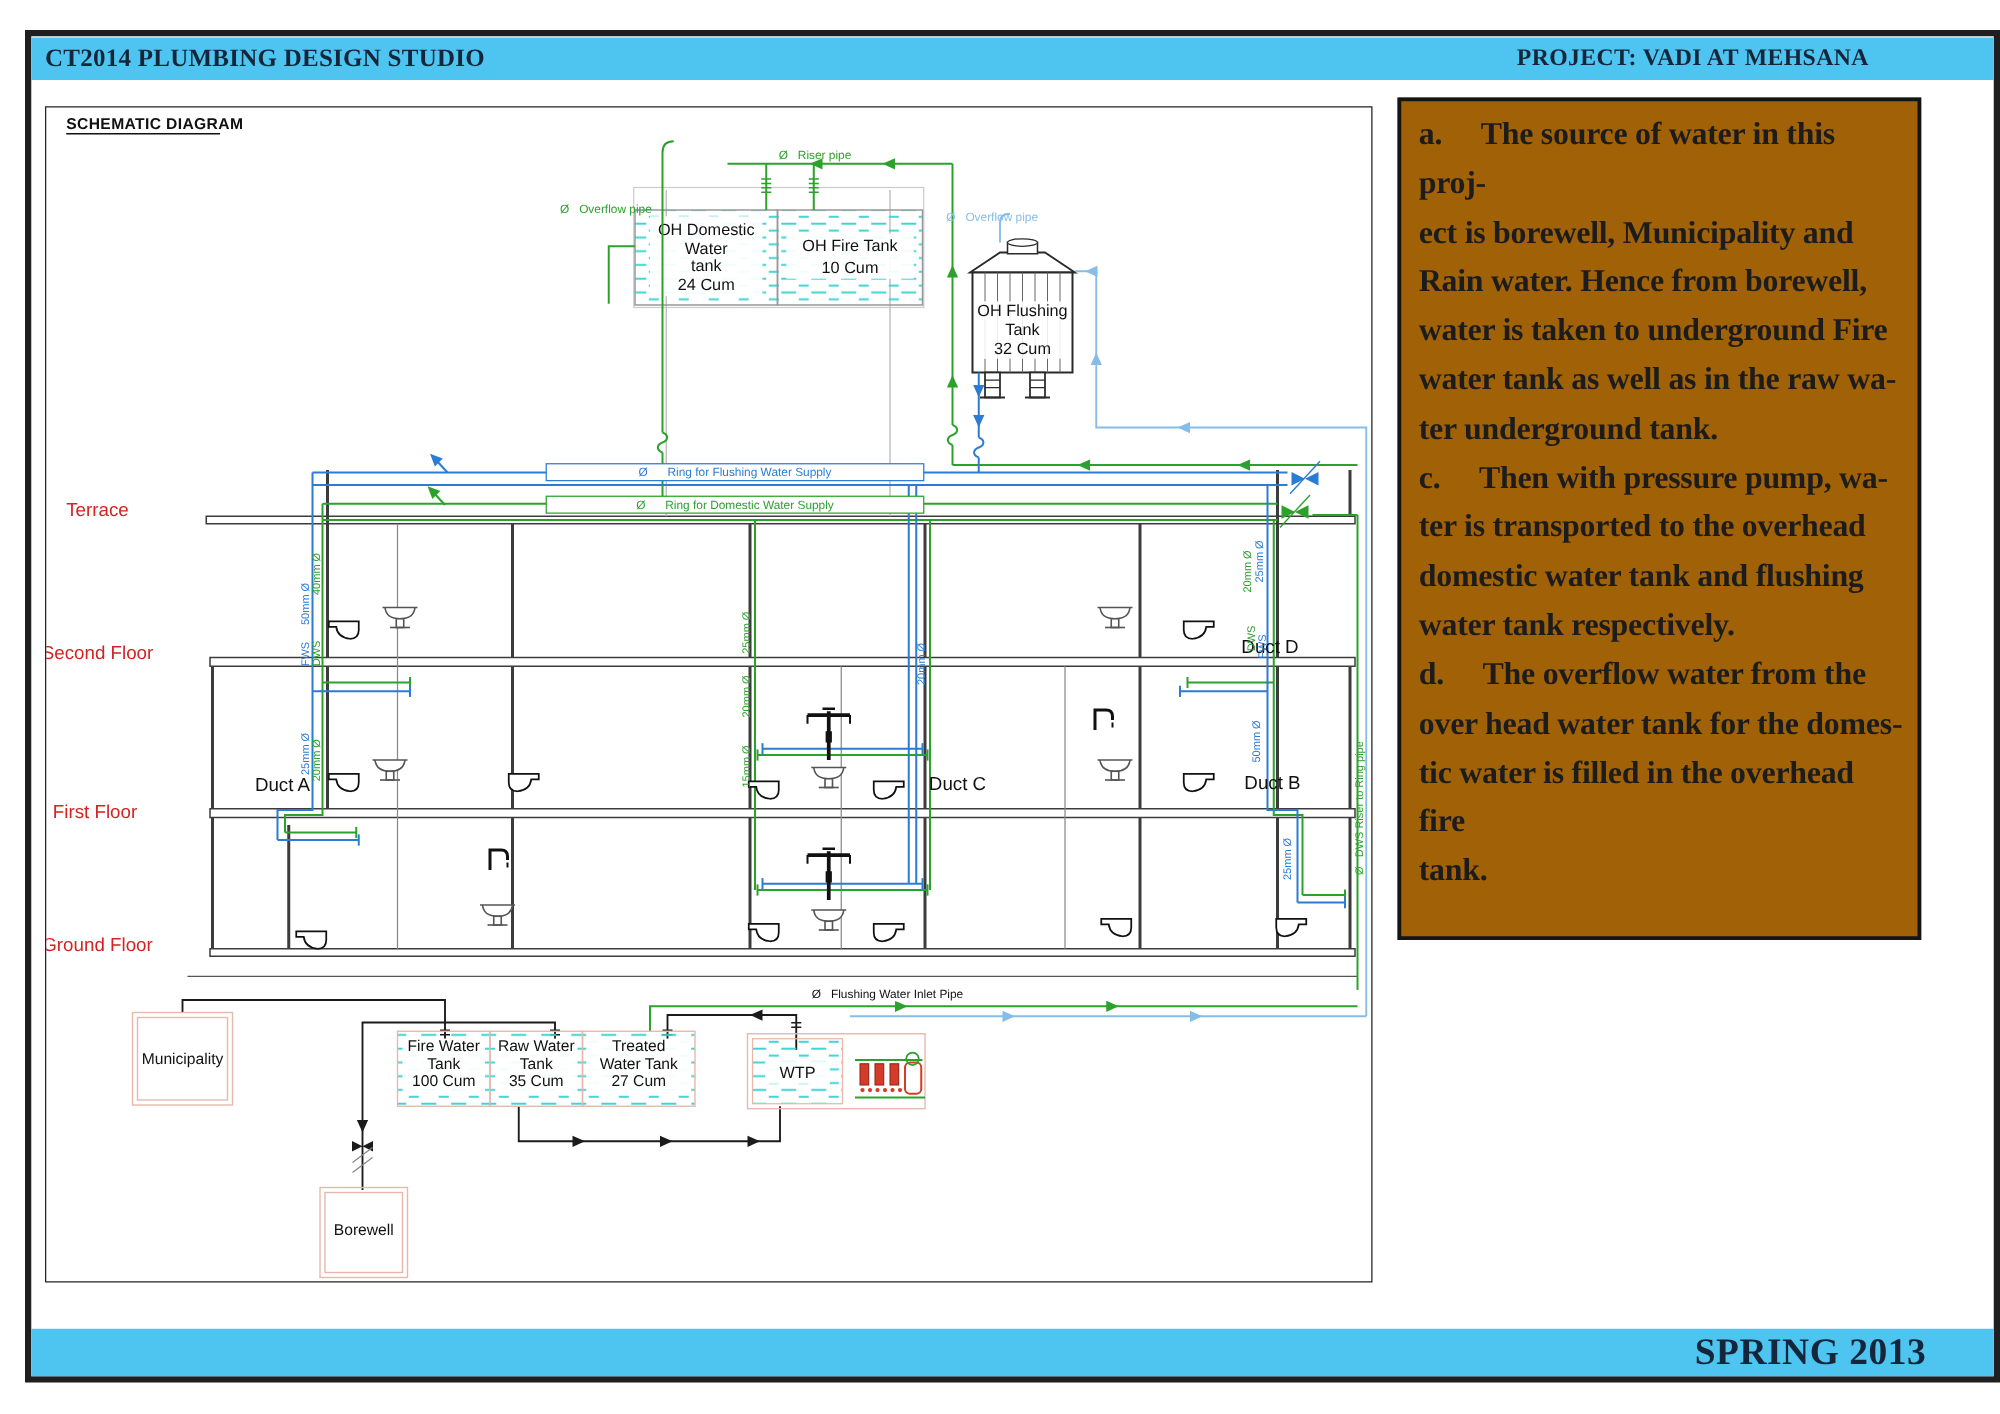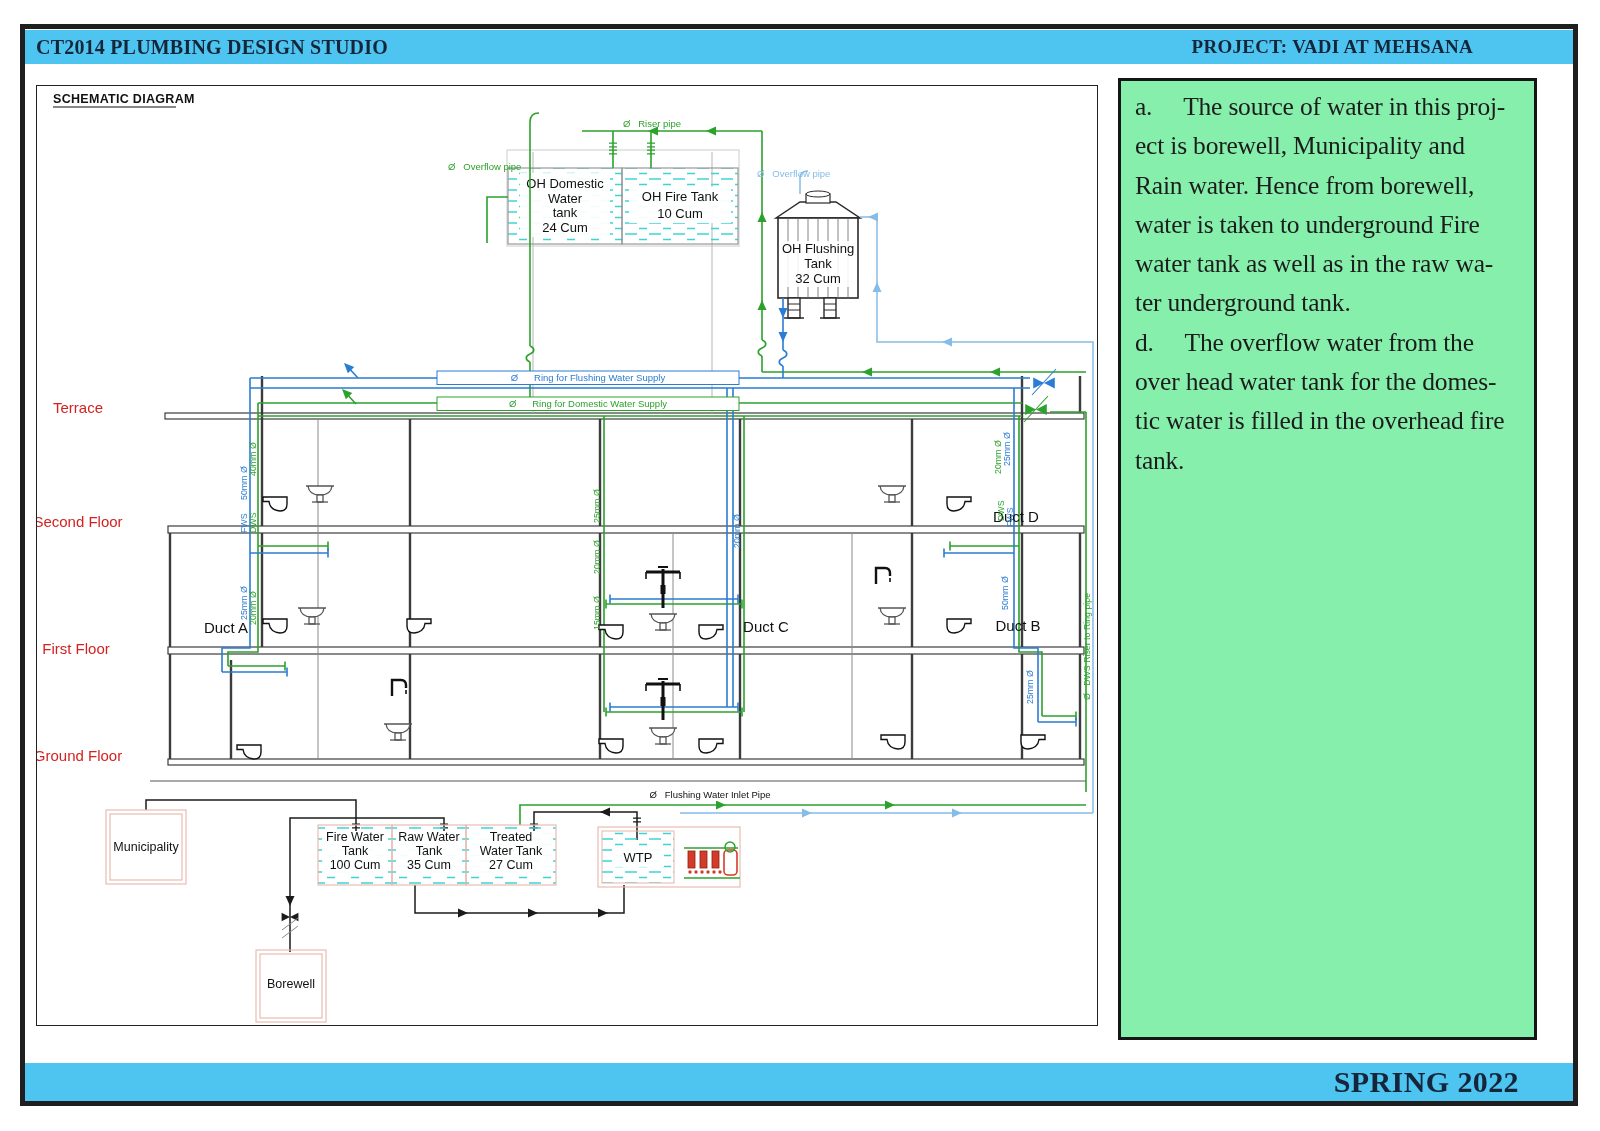--- a/index.html
+++ b/index.html
@@ -1,30 +1,30 @@
 <!DOCTYPE html>
 <html><head>
 <meta charset="utf-8">
 <style>
   html,body{margin:0;padding:0;background:#fff;}
   #page{position:relative;width:1600px;height:1131px;background:#fff;overflow:hidden;
         font-family:"Liberation Sans",sans-serif;}
   #frame{position:absolute;left:20px;top:24px;width:1548px;height:1072px;
-         border:5px solid #1f1f1f;background:#fff;}
+         border:5px solid #1f1f1f;background:#fff;padding-left:22px;}
   .cyanbar{position:absolute;left:0;right:0;background:#4ec5f1;display:flex;align-items:center;}
   #topbar{top:1px;height:34px;justify-content:space-between;padding:0 100px 0 11px;box-sizing:border-box;}
   #topbar .studio{font-family:"Liberation Serif",serif;font-weight:bold;font-size:20px;color:#16263a;letter-spacing:.2px;}
   #topbar .project{font-family:"Liberation Serif",serif;font-weight:bold;font-size:19px;color:#16263a;letter-spacing:.3px;}
   #botbar{bottom:0;height:38px;justify-content:flex-end;padding:0 54px 0 12px;box-sizing:border-box;}
   #botbar .term{font-family:"Liberation Serif",serif;font-weight:bold;font-size:30px;color:#16263a;letter-spacing:.4px;}
   #schembox{position:absolute;left:11px;top:56px;width:1062px;height:941px;
             border:1.5px solid #222;box-sizing:border-box;background:#fff;}
   #schembox svg{display:block;width:1059px;height:938px;}
-  #notes{position:absolute;left:1093px;top:49px;width:419px;height:962px;border:3px solid #151515;
-         box-sizing:border-box;background:#86efac;overflow:hidden;padding:6px 8px 0 14px;}
+  #notes{position:absolute;left:1093px;top:49px;width:419px;height:674px;border:3px solid #151515;
+         box-sizing:border-box;background:#a16207;overflow:hidden;padding:6px 8px 0 14px;font-weight:bold;}
   #notes .note{margin:0;font-family:"Liberation Serif",serif;font-size:25.5px;line-height:39.3px;
                color:#1c1c1c;white-space:pre-line;letter-spacing:-0.2px;}
   svg text{font-family:"Liberation Sans",sans-serif;fill:#111;}
   .t15{font-size:15px;}
   .t13{font-size:13px;}
   .t12{font-size:12.5px;}
   .t10{font-size:9.5px;}
   .t9{font-size:8.8px;}
   .red{fill:#d32222;}
   .grn{fill:#2ca12c;}
@@ -378,24 +378,28 @@
       </svg>
     </div>
 
     <div id="notes">
       <p class="note">a.&nbsp;&nbsp;&nbsp;&nbsp;&nbsp;The source of water in this proj-
 ect is borewell, Municipality and
 Rain water. Hence from borewell,
 water is taken to underground Fire
 water tank as well as in the raw wa-
 ter underground tank.</p>
+      <p class="note">c.&nbsp;&nbsp;&nbsp;&nbsp;&nbsp;Then with pressure pump, wa-
+ter is transported to the overhead
+domestic water tank and flushing
+water tank respectively.</p>
       <p class="note">d.&nbsp;&nbsp;&nbsp;&nbsp;&nbsp;The overflow water from the
 over head water tank for the domes-
 tic water is filled in the overhead fire
 tank.</p>
     </div>
 
     <div id="botbar" class="cyanbar">
-      <span class="term">SPRING 2022</span>
+      <span class="term">SPRING 2013</span>
     </div>
 
   </div>
 </div>
 
 </body></html>

